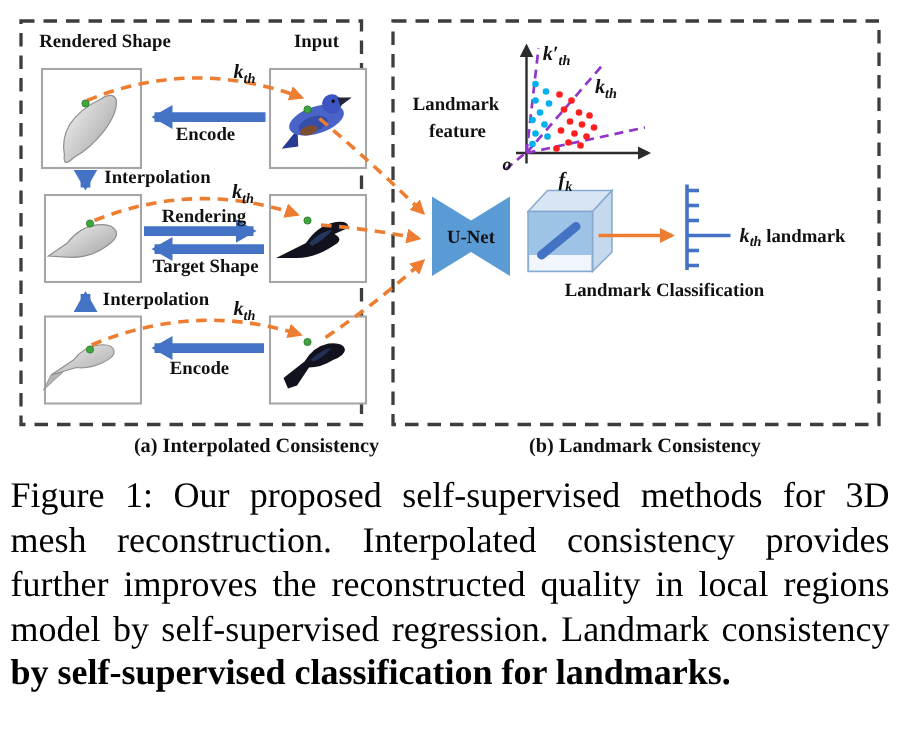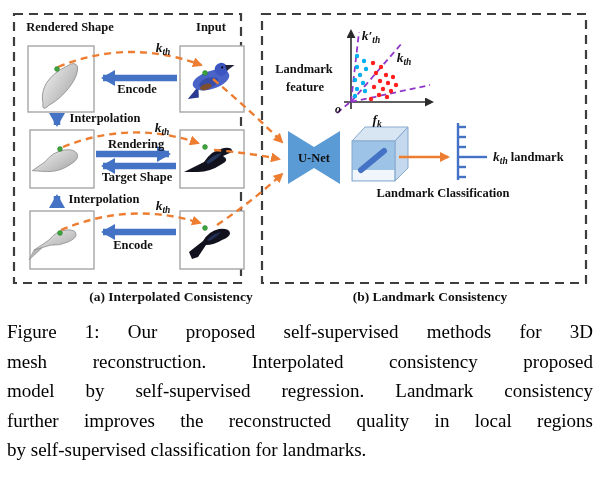--- a/index.html
+++ b/index.html
@@ -1,21 +1,21 @@
 <!DOCTYPE html>
 <html><head>
 <meta charset="utf-8">
 <style>
   html,body{margin:0;padding:0;background:#ffffff;}
   body{width:600px;height:501px;overflow:hidden;font-family:"Liberation Serif",serif;}
   #fig{position:relative;width:555px;height:315px;}
   svg{display:block;}
-  .caption{width:586px;margin:2px 7px 0 7px;font-size:19px;line-height:29.5px;color:#000;}
+  .caption{width:586px;margin:2px 7px 0 7px;font-size:24px;line-height:29.5px;color:#000;}
   .cap-line{text-align:justify;text-align-last:justify;white-space:normal;}
-  .cap-line.last{text-align:right;text-align-last:left;}
+  .cap-line.last{text-align:right;text-align-last:left;font-weight:bold;}
   text{font-family:"Liberation Serif",serif;fill:#111;}
   .lbl{font-weight:bold;font-size:12.5px;}
   .lbl-big{font-weight:bold;font-size:13.5px;}
   .kvar{font-weight:bold;font-style:italic;font-size:13.5px;}
   .ksub{font-weight:bold;font-style:italic;font-size:9.5px;}
   .plain{font-style:normal;}
 </style>
 </head>
 <body>
 
@@ -200,17 +200,17 @@
   <text class="lbl" x="314" y="162" text-anchor="middle" fill="#1F3864">U-Net</text>
   <text x="377" y="124" text-anchor="middle"><tspan class="kvar">f</tspan><tspan class="ksub" dy="3">k</tspan></text>
 
   <text x="493" y="161" text-anchor="start"><tspan class="kvar">k</tspan><tspan class="ksub" dy="3">th</tspan><tspan class="lbl plain" dy="-3"> landmark</tspan></text>
   <text class="lbl" x="443" y="197" text-anchor="middle">Landmark Classification</text>
 </svg>
 </div>
 
 <div class="caption">
   <div class="cap-line">Figure 1: Our proposed self-supervised methods for 3D</div>
-  <div class="cap-line">mesh reconstruction. Interpolated consistency proposed</div>
+  <div class="cap-line">mesh reconstruction. Interpolated consistency provides</div>
+  <div class="cap-line">further improves the reconstructed quality in local regions</div>
   <div class="cap-line">model by self-supervised regression. Landmark consistency</div>
-  <div class="cap-line">further improves the reconstructed quality in local regions</div>
   <div class="cap-line last">by self-supervised classification for landmarks.</div>
 </div>
 
 </body></html>

